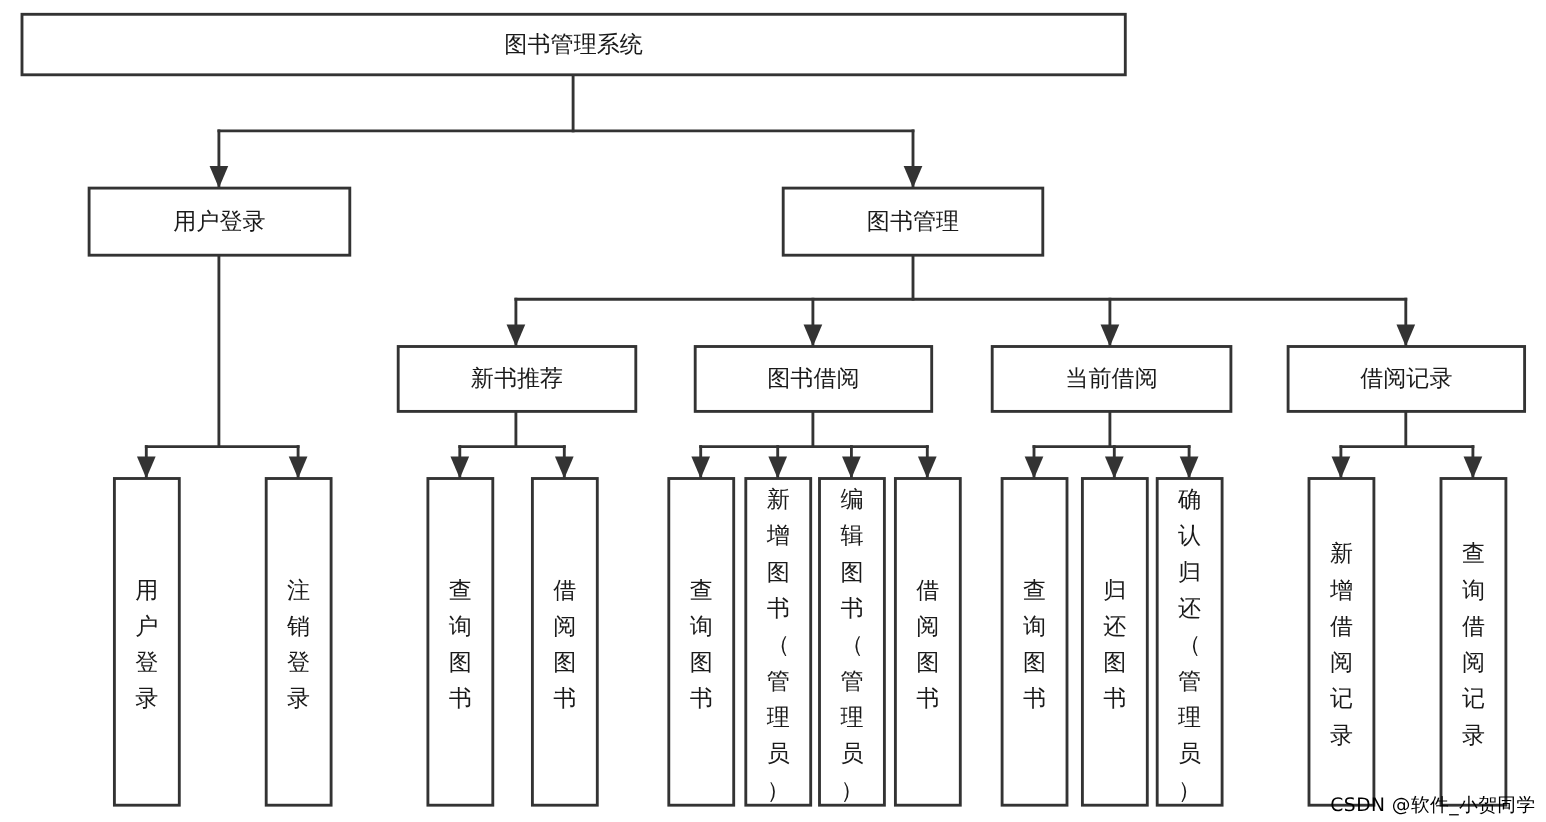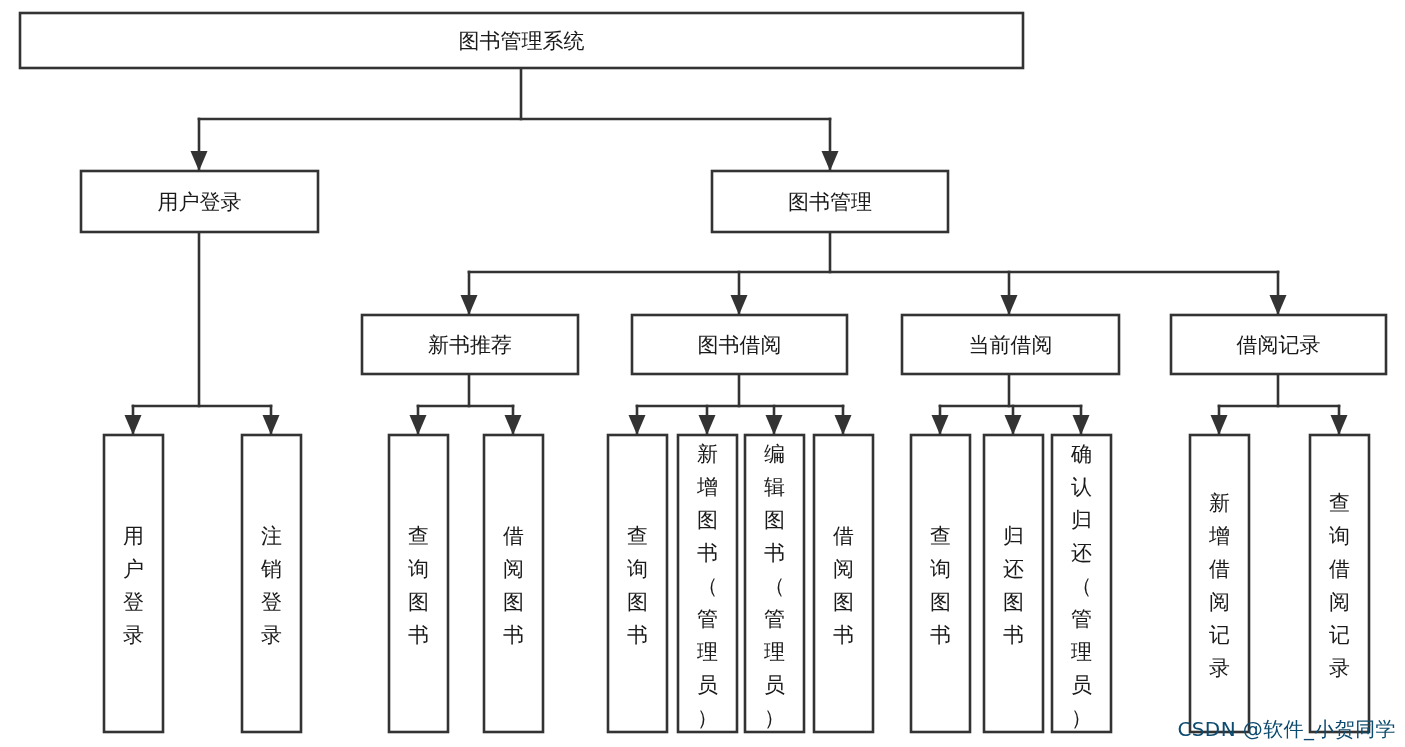--- a/index.html
+++ b/index.html
@@ -54,22 +54,22 @@
     font-family: "DejaVu Sans", "Liberation Sans", sans-serif;
     font-size: 21px;
     fill: #1a1a1a;
     text-anchor: middle;
   }
   .watermark-text {
     position: absolute;
     right: 9px;
     bottom: 4px;
     font-family: "DejaVu Sans", "Liberation Sans", sans-serif;
-    font-size: 20px;
-    color: #0c4a6e;
+    font-size: 17px;
+    color: #000000;
     white-space: nowrap;
     letter-spacing: 0.4px;
     user-select: none;
   }
 </style>
 </head>
 <body>
 
 <div id="diagram-root">
   <svg id="flowchart" viewBox="0 0 1405 747">

